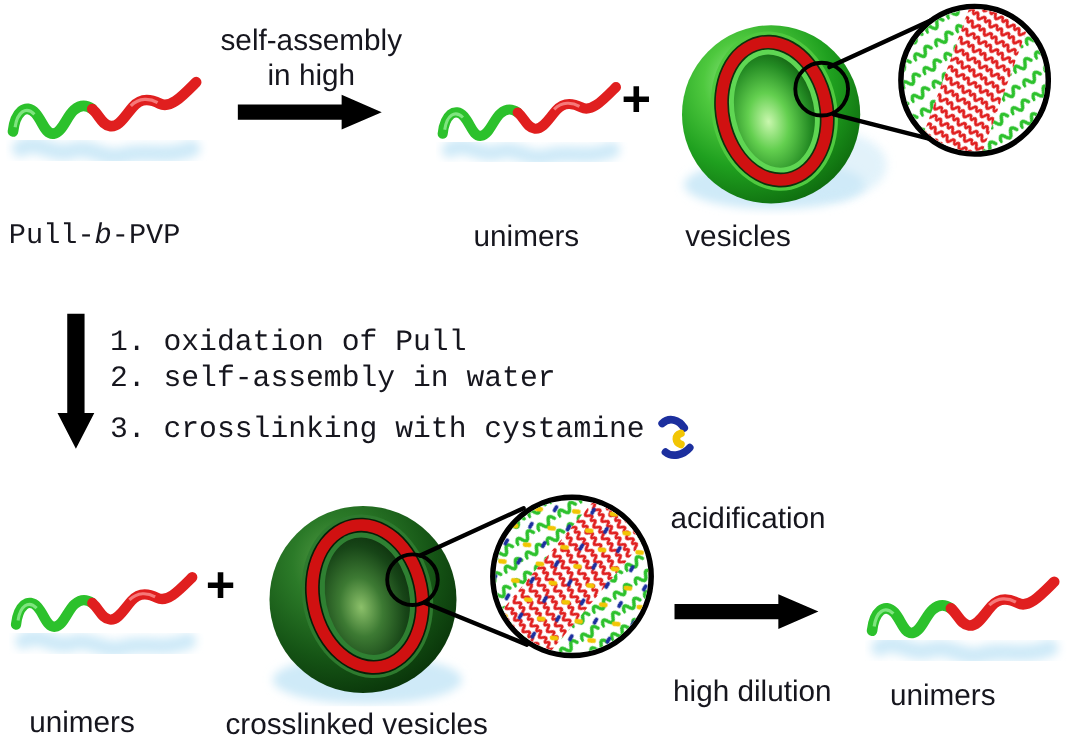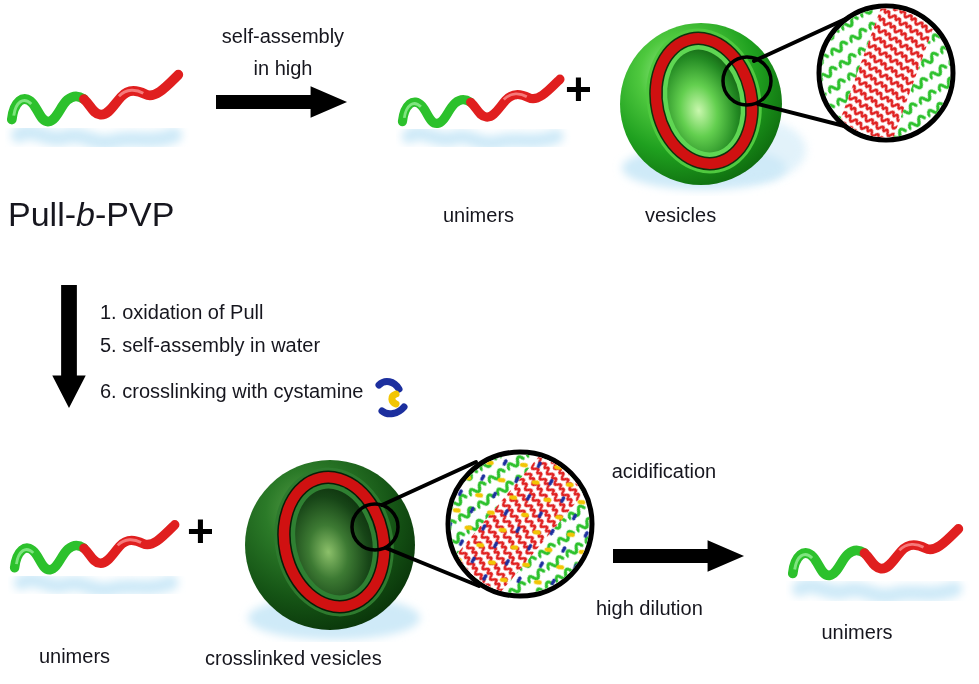--- a/index.html
+++ b/index.html
@@ -2,30 +2,30 @@
 <html style="--background: #ffffff; --text: #16161e; --arrow: #000000; --polymer-green: #2cc12c; --polymer-red: #e01f1f; --membrane-red: #d01111; --vesicle-green: #1e9e1e; --vesicle-dark-green: #155415; --crosslink-yellow: #f2c504; --crosslink-blue: #1c2f9e; --water-halo: #cfeaf8;"><head>
 <meta charset="utf-8">
 <style>
   html,body{margin:0;padding:0;background:#fff;}
   .canvas{
     position:relative;width:979px;height:684px;background:var(--background,#fff);
     font-family:"Liberation Sans",sans-serif;overflow:hidden;
   }
   .abs{position:absolute;}
   .txt{
-    position:absolute;color:var(--text,#16161e);font-size:20px;line-height:32px;
+    position:absolute;color:var(--text,#16161e);font-size:27px;line-height:32px;
     white-space:nowrap;
   }
   .center{text-align:center;}
-  .big-label{font-size:34px;}
+  .big-label{font-size:26px;font-family:Liberation Mono, monospace;}
   .plus{
     position:absolute;font-size:46px;font-weight:700;color:var(--arrow,#000);
     line-height:46px;
   }
-  .steps .step{margin-bottom:1px;display:flex;align-items:center;}
+  .steps .step{margin-bottom:1px;display:flex;align-items:center;font-family:Liberation Mono, monospace;}
   .cyst{width:36px;height:44px;margin-left:10px;margin-top:14px;}
   .arrow{fill:var(--arrow,#000);}
   .chain-green{stroke:var(--polymer-green,#2cc12c);}
   .chain-red{stroke:var(--polymer-red,#e01f1f);}
   .sq-g{stroke:var(--polymer-green,#2cc12c);fill:none;stroke-linecap:round;}
   .sq-r{stroke:var(--polymer-red,#e01f1f);fill:none;stroke-linecap:round;}
   .xl-y{fill:var(--crosslink-yellow,#f2c504);}
   .xl-b{fill:var(--crosslink-blue,#1c2f9e);}
   .icon-b{stroke:var(--crosslink-blue,#1c2f9e);fill:none;stroke-linecap:round;}
   .icon-y{stroke:var(--crosslink-yellow,#f2c504);fill:none;stroke-linecap:round;}
@@ -134,31 +134,31 @@
       </clipPath>
     <g clip-path="url(#clipTop)">
       <rect x="215" y="2" width="145" height="145" fill="url(#pG)"></rect>
       <g transform="rotate(20 286 73)">
         <rect x="259" y="-40" width="56" height="230" fill="#fff"></rect>
         <rect x="259" y="-40" width="56" height="230" fill="url(#pR)"></rect>
       </g>
     </g>
   </svg>
 
-  <div class="txt" style="left:645px;top:199px;width:110px;text-align:left">vesicles</div>
+  <div class="txt" style="left:609px;top:199px;width:110px;text-align:right">vesicles</div>
 
   <svg class="abs" style="left:50px;top:285px;width:38px;height:124px" viewBox="0 0 38 126">
     <polygon class="arrow" points="11,0 11,92 2,92 19,125 36,92 27,92 27,0"></polygon>
   </svg>
 
   <div class="txt steps" style="left:100px;top:296px">
     <div class="step">1. oxidation of Pull</div>
-    <div class="step">5. self-assembly in water</div>
+    <div class="step">2. self-assembly in water</div>
     <div class="step">
-      <span>6. crosslinking with cystamine</span>
+      <span>3. crosslinking with cystamine</span>
       <svg class="cyst" viewBox="0 0 36 44">
         <path class="icon-b" stroke-width="7" d="M6,9 C12,3 21,5 26,13"></path>
         <path class="icon-y" stroke-width="7" d="M23,18 C17,20 18,26 23,28"></path>
         <path class="icon-b" stroke-width="7" d="M9,35 C15,40 25,38 31,31"></path>
       </svg>
     </div>
   </div>
 
   <svg class="abs" style="left:8px;top:502px;width:178px;height:98px" viewBox="0 0 190 100">
       <use href="#sym-chain"></use>
@@ -191,29 +191,29 @@
       <g transform="rotate(40 290 96)">
         <rect x="261" y="-40" width="58" height="270" fill="#fff"></rect>
         <rect x="261" y="-40" width="58" height="270" fill="url(#pR)"></rect>
       </g>
       <rect x="214" y="20" width="155" height="155" fill="url(#pX)"></rect>
     </g>
   </svg>
 
   <div class="txt" style="left:205px;top:642px;width:245px;">crosslinked vesicles</div>
 
-  <div class="txt center" style="left:584px;top:455px;width:160px">
+  <div class="txt center" style="left:600px;top:455px;width:160px">
     <div>acidification</div>
   </div>
 
   <svg class="abs" style="left:613px;top:538px;width:133px;height:36px" viewBox="0 0 135 36">
     <polygon class="arrow" points="0,11 96,11 96,2 133,18 96,34 96,25 0,25"></polygon>
   </svg>
 
-  <div class="txt" style="left:596px;top:592px;width:160px;text-align:left">high dilution</div>
+  <div class="txt" style="left:596px;top:612px;width:160px;text-align:right">high dilution</div>
 
   <svg class="abs" style="left:786px;top:506px;width:184px;height:100px" viewBox="0 0 190 100">
       <use href="#sym-chain"></use>
     </svg>
 
   <div class="txt center" style="left:735px;top:616px;width:244px">
     <div>unimers</div>
   </div>
 
 </div>

